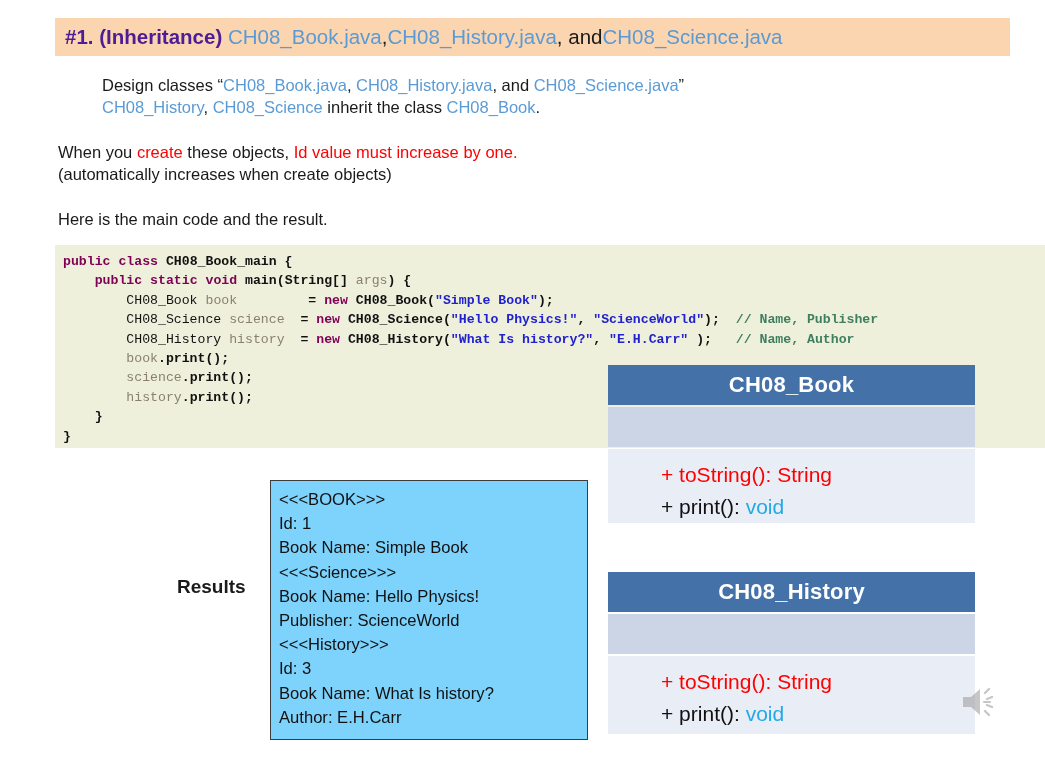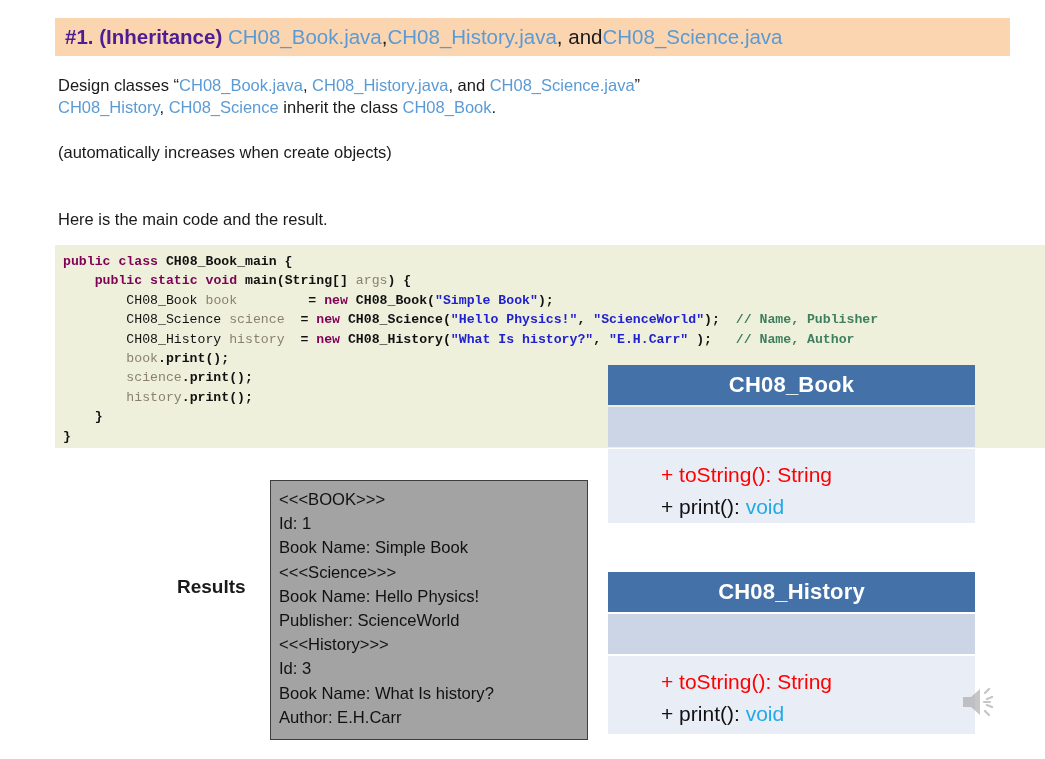--- a/index.html
+++ b/index.html
@@ -52,21 +52,21 @@
     left: 58px;
     font-size: 16.5px;
     color: #1a1a1a;
     line-height: 22px;
     white-space: nowrap;
   }
   .blue  { color: #5b9bd5; }
   .red   { color: #ff0000; }
   .black { color: #1a1a1a; }
 
-  #para-1 { top: 74px; }
+  #para-1 { top: 74px; margin-left: 44px; }
   #para-2 { top: 141px; }
   #para-3 { top: 208px; }
 
   
   #code-block {
     position: absolute;
     left: 55px;
     top: 245px;
     width: 1045px;
     height: 203px;
@@ -97,21 +97,21 @@
     color: #1a1a1a;
   }
 
   
   #results-box {
     position: absolute;
     left: 270px;
     top: 480px;
     width: 318px;
     height: 260px;
-    background: #a3a3a3;
+    background: #7dd3fc;
     border: 1.5px solid #3d3d3d;
     box-sizing: border-box;
     padding: 7px 0 0 8px;
     font-size: 16.6px;
     line-height: 24.2px;
     color: #111111;
     white-space: nowrap;
     overflow: hidden;
   }
 
@@ -186,20 +186,23 @@
 <div class="para" id="para-1">
   <div>
     <span class="black">Design classes “</span><span class="blue">CH08_Book.java</span><span class="black">, </span><span class="blue">CH08_History.java</span><span class="black">, and </span><span class="blue">CH08_Science.java</span><span class="black">”</span>
   </div>
   <div>
     <span class="blue">CH08_History</span><span class="black">, </span><span class="blue">CH08_Science</span><span class="black"> inherit the class </span><span class="blue">CH08_Book</span><span class="black">.</span>
   </div>
 </div>
 
 <div class="para" id="para-2">
+  <div>
+    <span class="black">When you </span><span class="red">create</span><span class="black"> these objects, </span><span class="red">Id value must increase by one.</span>
+  </div>
   <div class="black">(automatically increases when create objects)</div>
 </div>
 
 <div class="para black" id="para-3">Here is the main code and the result.</div>
 
 <div id="code-block"><span class="kw">public</span><span class="pl"> </span><span class="kw">class</span><span class="pl"> </span><span class="typ">CH08_Book_main</span><span class="plb"> {</span>
 <span class="pl">    </span><span class="kw">public</span><span class="pl"> </span><span class="kw">static</span><span class="pl"> </span><span class="kw">void</span><span class="pl"> </span><span class="typ">main</span><span class="plb">(</span><span class="typ">String[]</span><span class="pl"> </span><span class="var">args</span><span class="plb">) {</span>
 <span class="pl">        </span><span class="pl">CH08_Book</span><span class="pl"> </span><span class="var">book</span><span class="pl">         </span><span class="plb">= </span><span class="kw">new</span><span class="pl"> </span><span class="typ">CH08_Book(</span><span class="str">"Simple Book"</span><span class="plb">);</span>
 <span class="pl">        </span><span class="pl">CH08_Science</span><span class="pl"> </span><span class="var">science</span><span class="pl">  </span><span class="plb">= </span><span class="kw">new</span><span class="pl"> </span><span class="typ">CH08_Science(</span><span class="str">"Hello Physics!"</span><span class="plb">, </span><span class="str">"ScienceWorld"</span><span class="plb">);</span><span class="pl">  </span><span class="cmt">// Name, Publisher</span>
 <span class="pl">        </span><span class="pl">CH08_History</span><span class="pl"> </span><span class="var">history</span><span class="pl">  </span><span class="plb">= </span><span class="kw">new</span><span class="pl"> </span><span class="typ">CH08_History(</span><span class="str">"What Is history?"</span><span class="plb">, </span><span class="str">"E.H.Carr"</span><span class="plb"> );</span><span class="pl">   </span><span class="cmt">// Name, Author</span>

